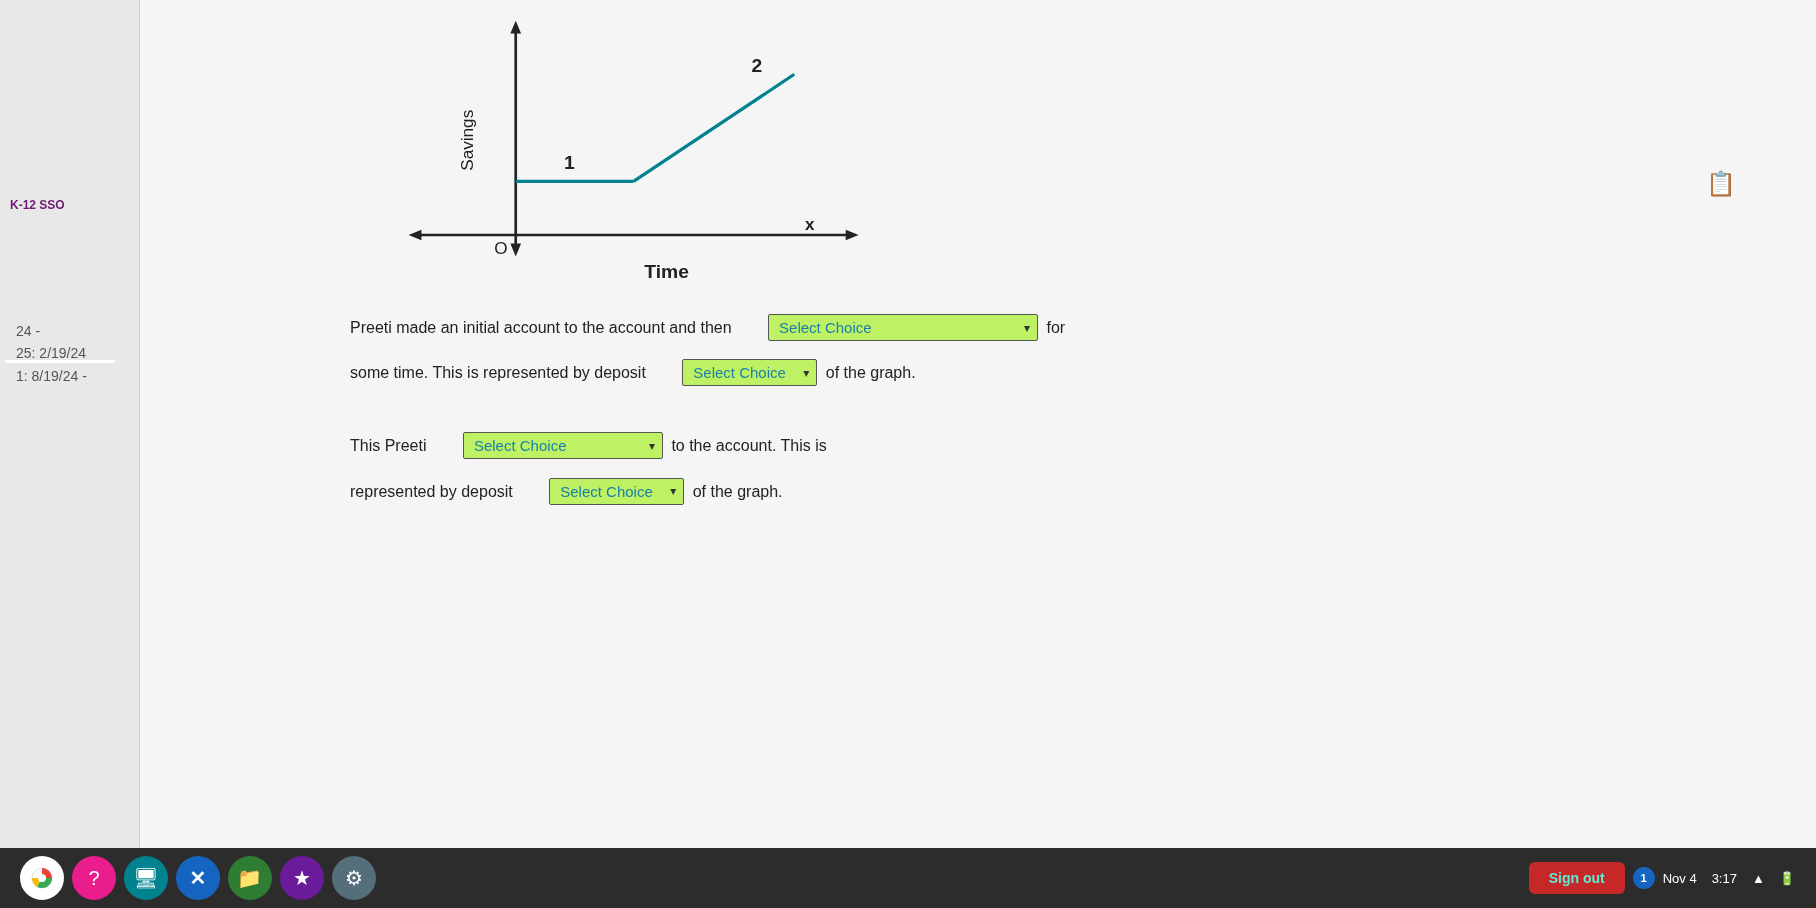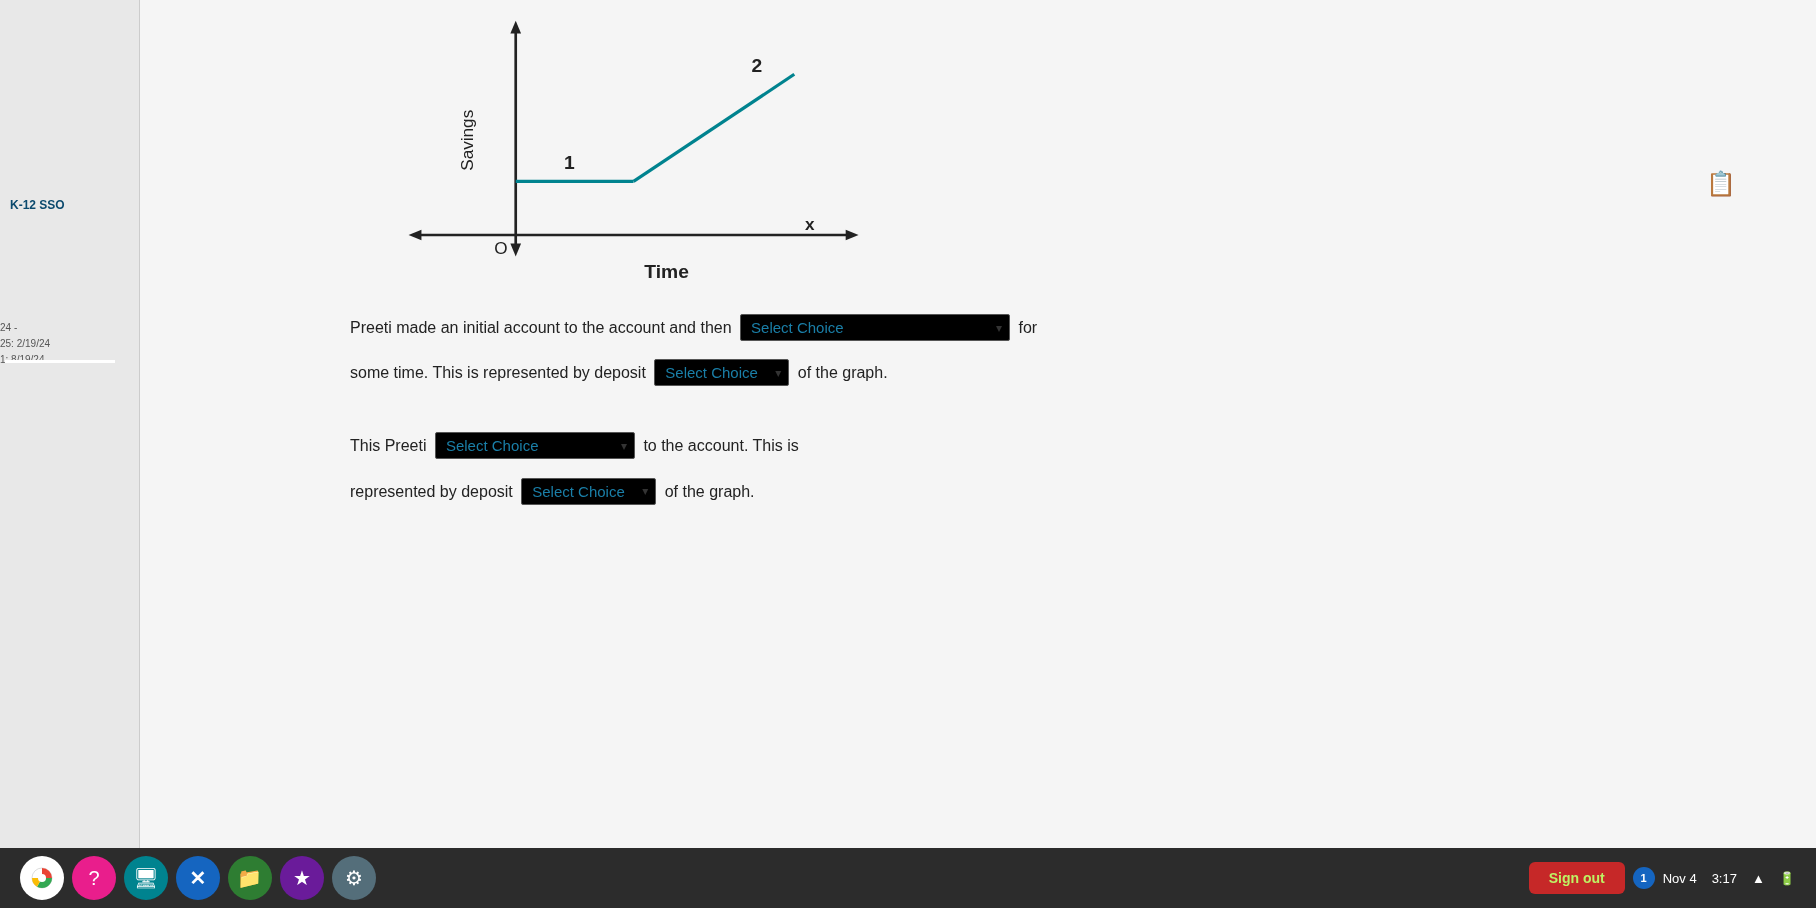--- a/index.html
+++ b/index.html
@@ -78,23 +78,24 @@
     }
 
     .select-dropdown {
       appearance: none;
       -webkit-appearance: none;
       border: 1.5px solid #555;
       border-radius: 2px;
       padding: 4px 30px 4px 10px;
       font-size: 15px;
       color: #1a7fa8;
-      background: #000000;
+      background: #bef264;
       cursor: pointer;
       min-width: 120px;
+      margin-left: 28px;
     }
 
     .select-dropdown.wide {
       min-width: 270px;
     }
 
     .select-dropdown.medium {
       min-width: 200px;
     }
 
@@ -143,21 +144,21 @@
     .taskbar-icon.teal { background: #00838f; }
     .taskbar-icon.dark-blue { background: #1565c0; }
     .taskbar-icon.green { background: #2e7d32; }
     .taskbar-icon.purple { background: #6a1b9a; }
     .taskbar-icon.gray { background: #546e7a; }
 
     .taskbar-spacer { flex: 1; }
 
     .sign-out-btn {
       background: #c62828;
-      color: #bef264;
+      color: #5eead4;
       border: none;
       padding: 8px 20px;
       border-radius: 6px;
       font-size: 14px;
       cursor: pointer;
       font-weight: bold;
     }
 
     .taskbar-right {
       display: flex;
@@ -187,29 +188,29 @@
       font-size: 24px;
       color: #666;
     }
 
     
     .sso-label {
       position: absolute;
       top: 198px;
       left: 10px;
       font-size: 12px;
-      color: #0c4a6e;
+      color: #701a75;
       font-weight: bold;
     }
 
     .sidebar-dates {
       position: absolute;
       top: 320px;
-      left: 0;
-      font-size: 10px;
+      left: 16px;
+      font-size: 14px;
       color: #555;
       line-height: 1.6;
     }
 
     .sidebar-active {
       position: absolute;
       top: 360px;
       left: 5px;
       width: 110px;
       height: 3px;

